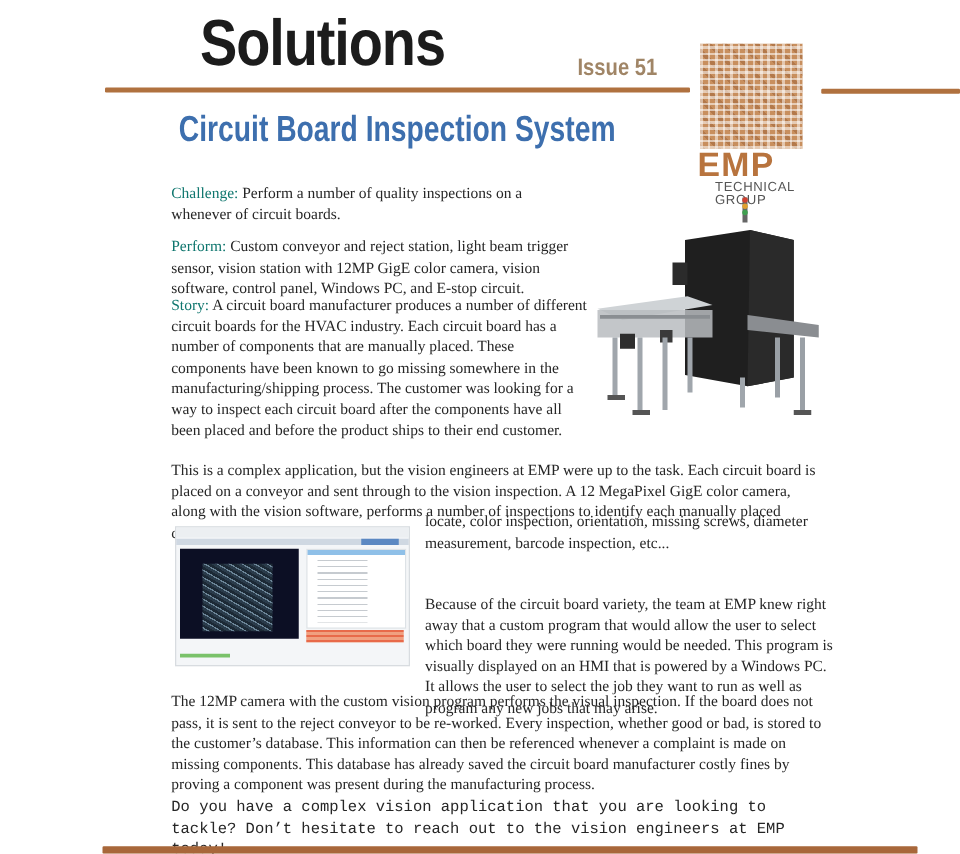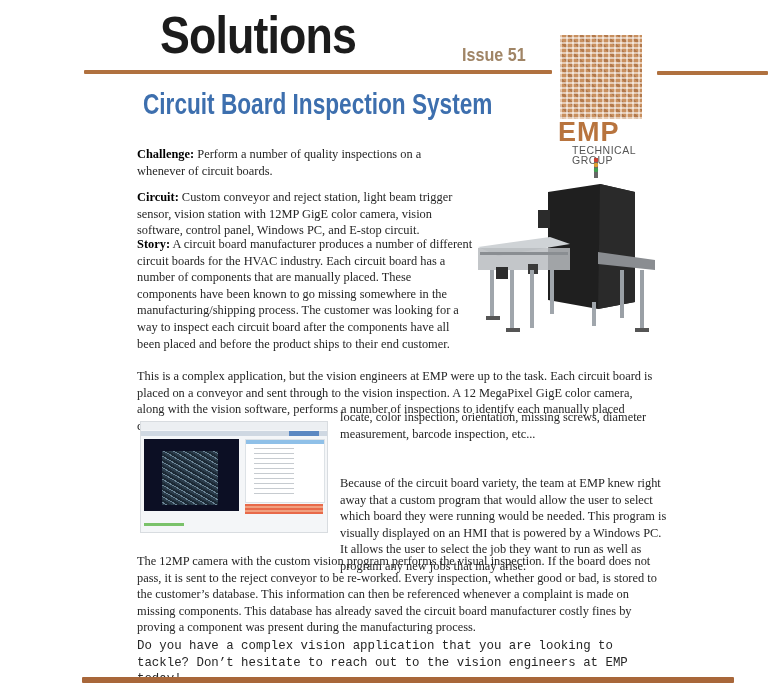--- a/index.html
+++ b/index.html
@@ -54,21 +54,21 @@
       font-size: 27px; color: #b8743e; letter-spacing: 1px; line-height: 26px;
     }
     .tech {
       position: absolute; left: 14px; top: 110px;
       font-family: "Liberation Sans", sans-serif;
       font-size: 10.5px; color: #555; line-height: 10px; letter-spacing: 0.5px;
     }
 
     
     .para { font-size: 12.4px; line-height: 16.6px; color: #262626; }
-    .label { color: #000000; font-weight: bold; text-align: center; }
+    .label { color: #0f766e; font-weight: normal; text-align: center; }
     .p-challenge { left: 137px; top: 146px; width: 330px; }
     .p-solution  { left: 137px; top: 189px; width: 330px; }
     .p-story     { left: 137px; top: 236px; width: 336px; }
     .p-complex   { left: 137px; top: 368px; width: 520px; }
     .p-locate    { left: 340px; top: 409px; width: 320px; }
     .p-because   { left: 340px; top: 475px; width: 330px; }
     .p-12mp      { left: 137px; top: 553px; width: 520px; }
     .p-cta       { left: 137px; top: 638px; width: 520px; font-family: Liberation Mono, monospace; }
 
     
@@ -108,21 +108,21 @@
   <div class="tech">
     <div>TECHNICAL</div>
     <div>GROUP</div>
   </div>
 </div>
 
 <div class="abs para p-challenge">
   <span class="label">Challenge:</span><span> Perform a number of quality inspections on a whenever of circuit boards.</span>
 </div>
 <div class="abs para p-solution">
-  <span class="label">Circuit:</span><span> Custom conveyor and reject station, light beam trigger sensor, vision station with 12MP GigE color camera, vision software, control panel, Windows PC, and E-stop circuit.</span>
+  <span class="label">Perform:</span><span> Custom conveyor and reject station, light beam trigger sensor, vision station with 12MP GigE color camera, vision software, control panel, Windows PC, and E-stop circuit.</span>
 </div>
 <div class="abs para p-story">
   <span class="label">Story:</span><span>  A circuit board manufacturer produces a number of different circuit boards for the HVAC industry. Each circuit board has a number of components that are manually placed. These components have been known to go missing somewhere in the manufacturing/shipping process. The customer was looking for a way to inspect each circuit board after the components have all been placed and before the product ships to their end customer.</span>
 </div>
 
 <div class="abs machine">
   <svg width="200" height="200" viewBox="0 0 200 200">
 
     <rect x="124" y="6" width="4" height="20" fill="#666"></rect>
     <circle cx="126" cy="8" r="2.2" fill="#d04030"></circle>

